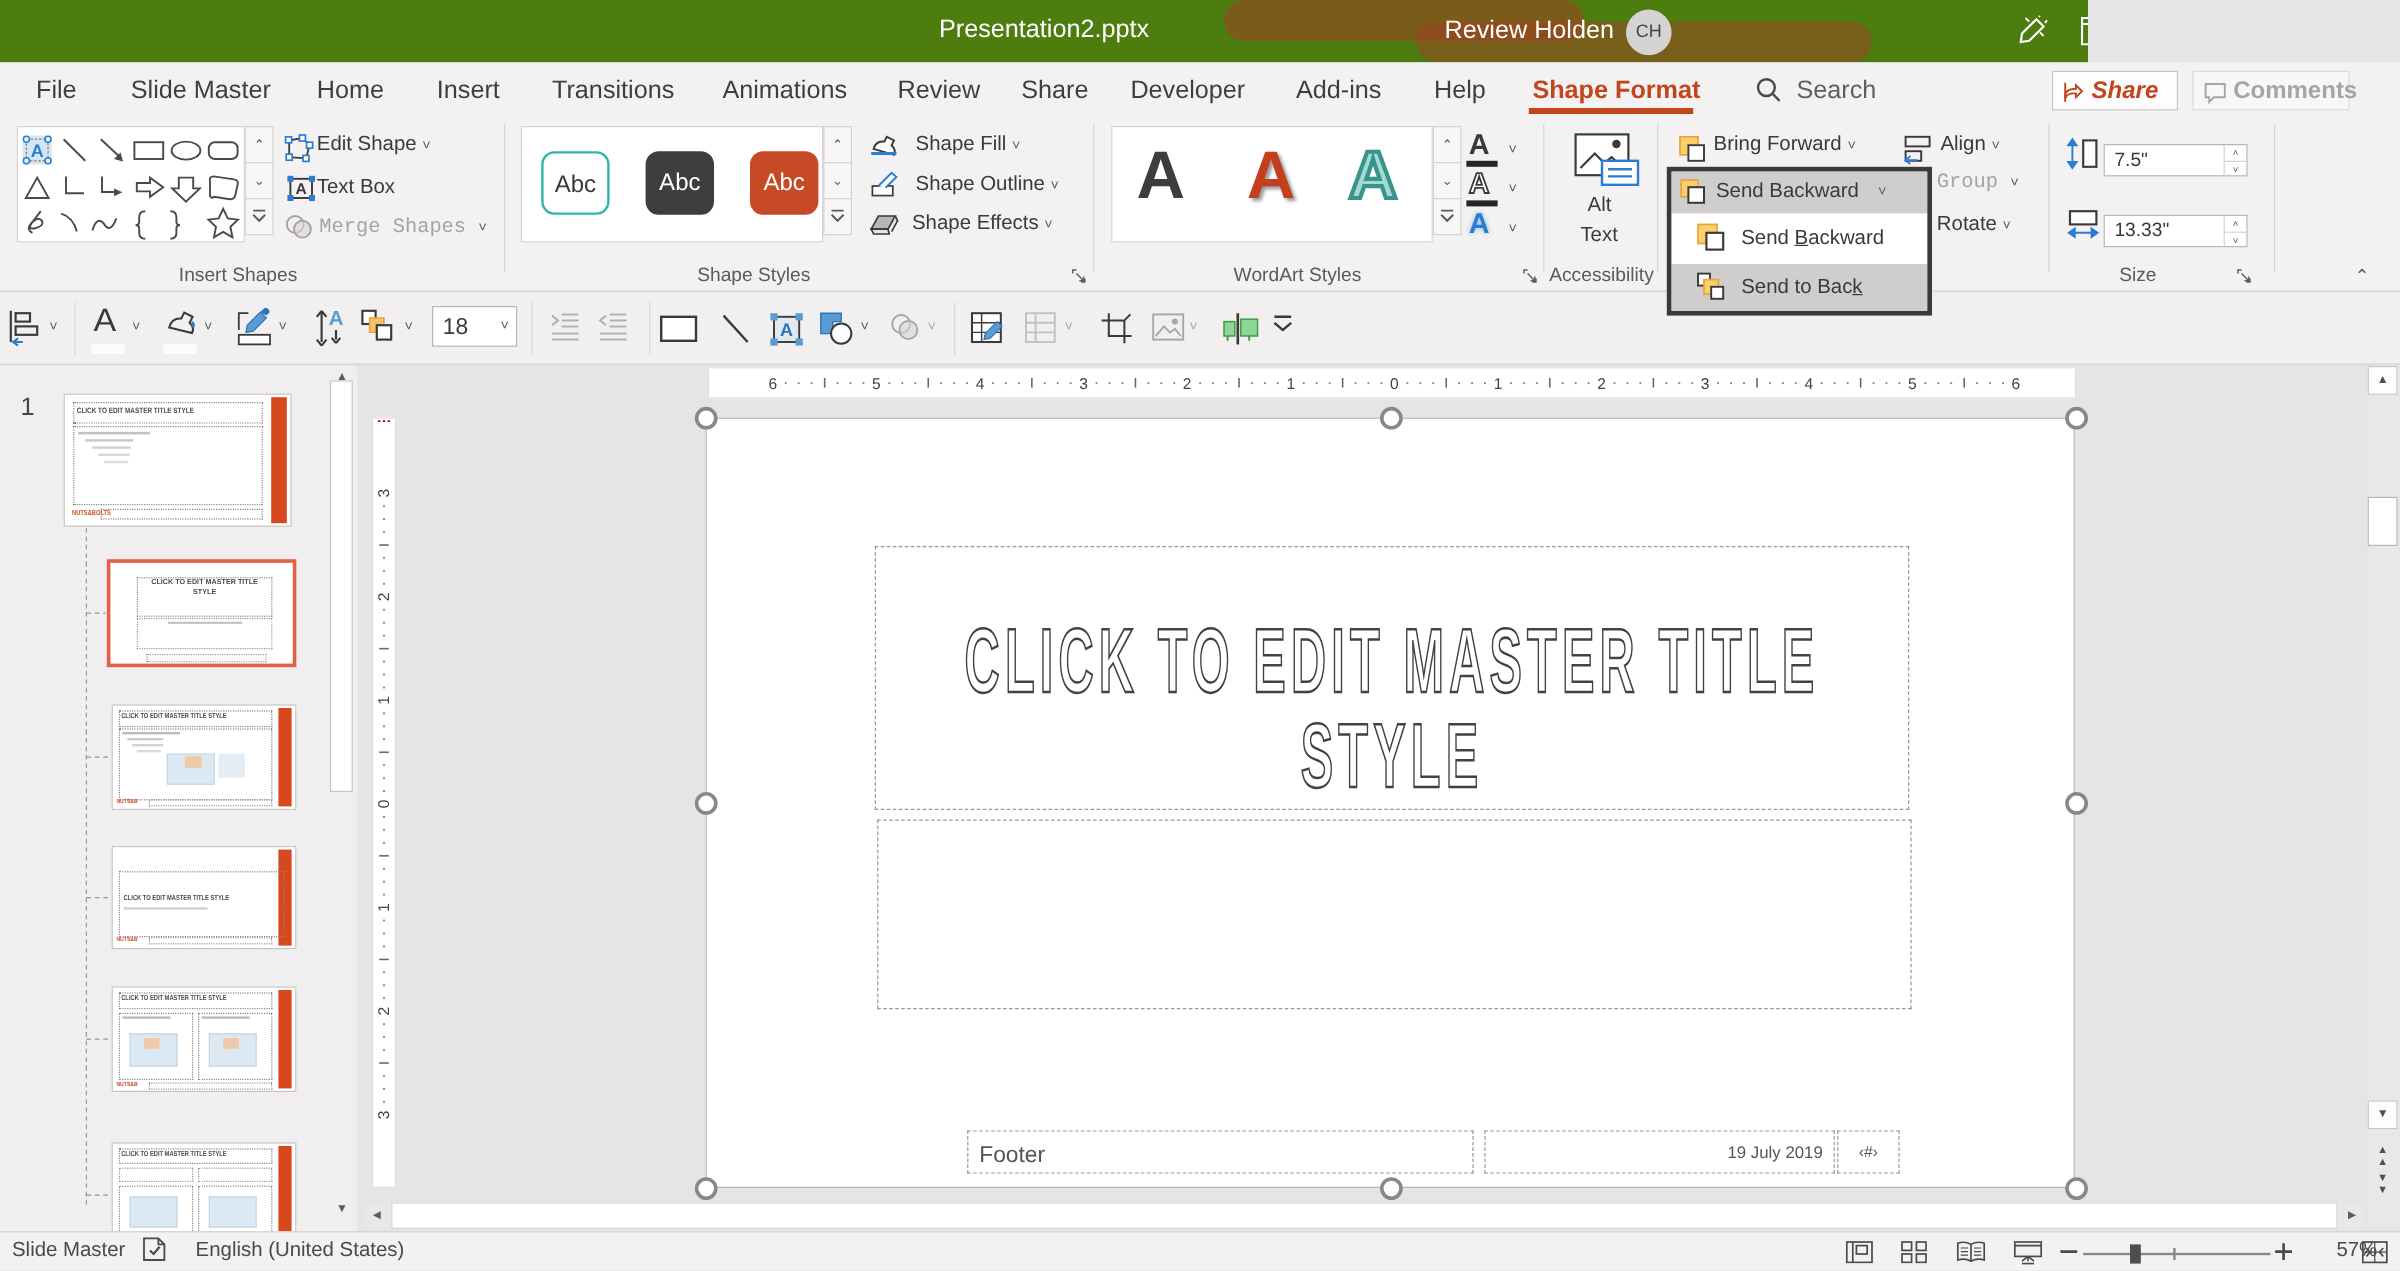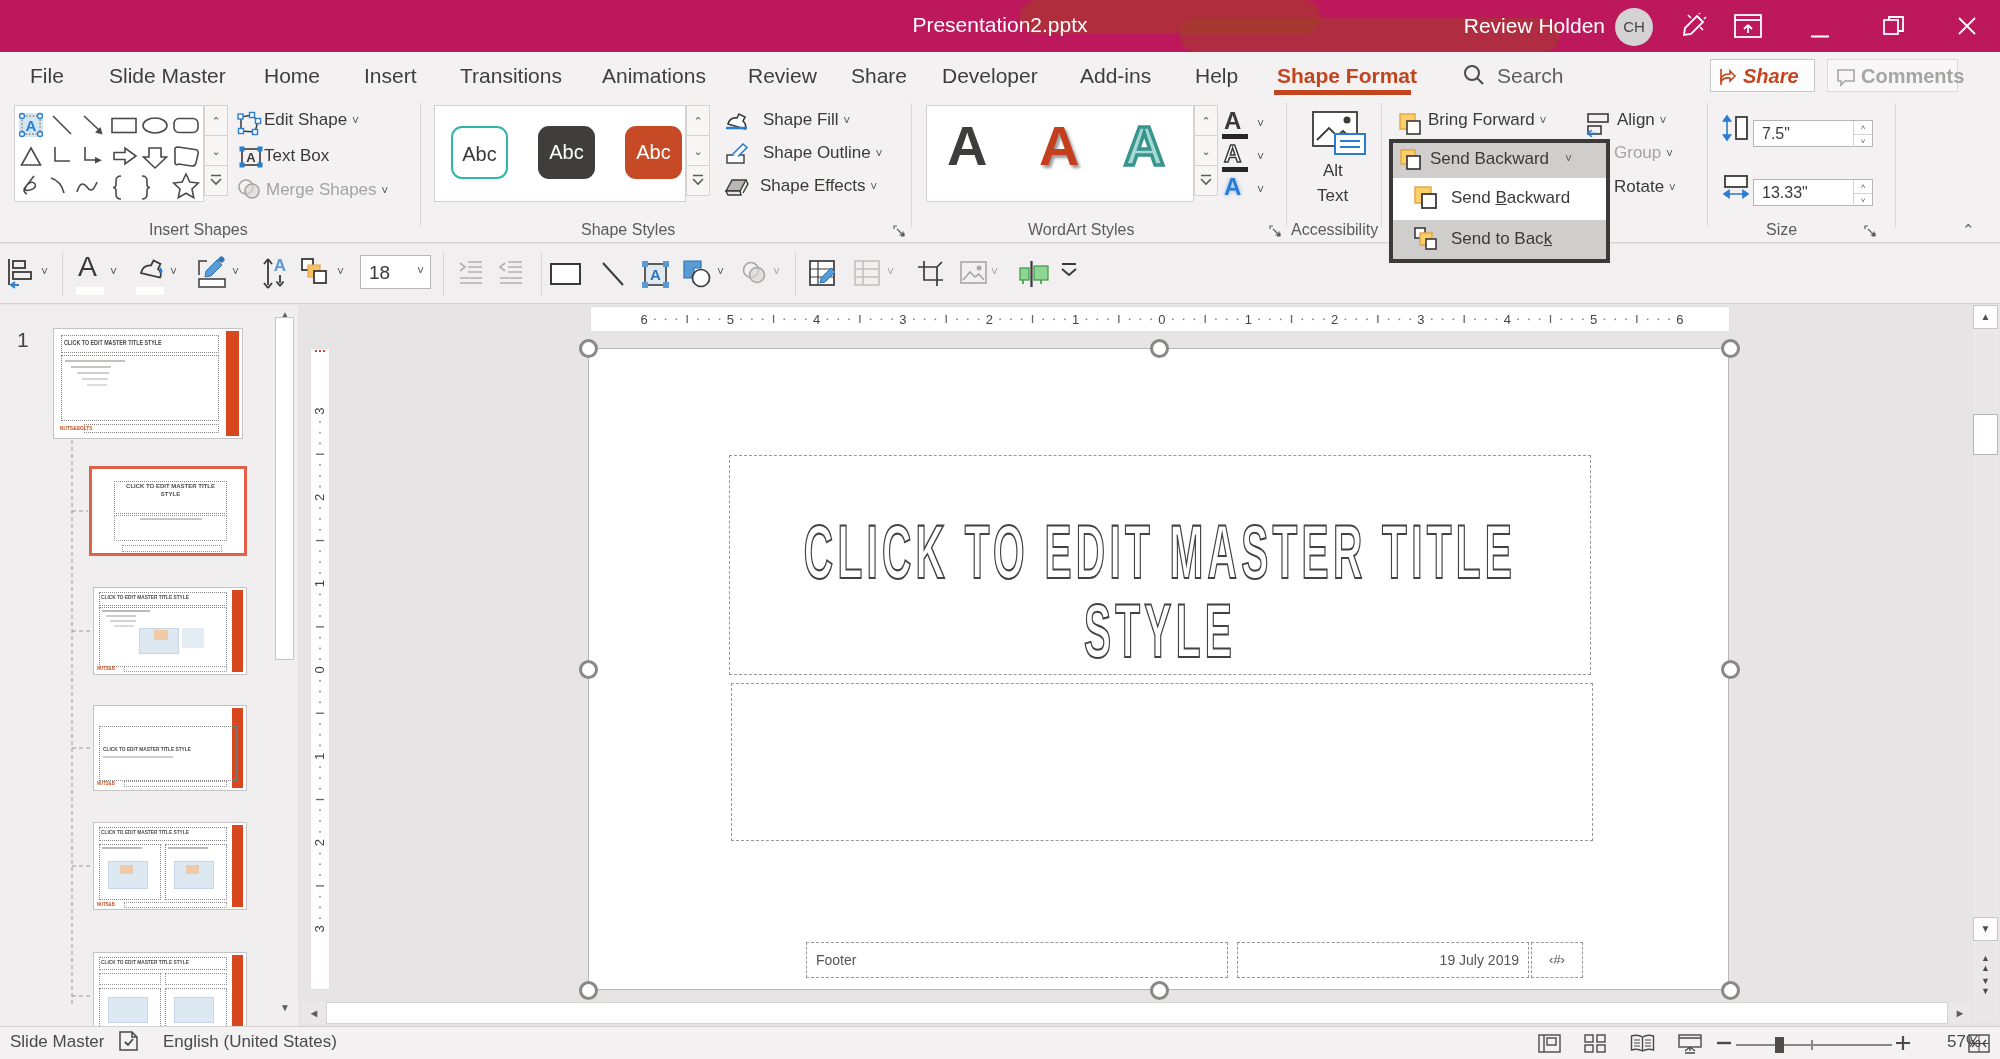--- a/index.html
+++ b/index.html
@@ -1,39 +1,39 @@
 <!DOCTYPE html>
 <html><head>
 <meta charset="utf-8">
 <style>
 * { margin:0; padding:0; box-sizing:border-box; }
 html,body { width:2000px; height:1059px; overflow:hidden; font-family:"Liberation Sans", sans-serif; }
 body { position:relative; background:#e6e4e4; }
 .abs { position:absolute; }
 
 
-#titlebar { position:absolute; left:0; top:0; width:2000px; height:52px; background:#be185d; overflow:hidden; }
+#titlebar { position:absolute; left:0; top:0; width:1740px; height:52px; background:#4d7c0f; overflow:hidden; }
 #titlebar .patch { position:absolute; background:#a23f23; }
 #tb-title { position:absolute; left:0; right:0; top:13px; text-align:center; color:#fff; font-size:21px; }
 #tb-user { position:absolute; right:395px; top:14px; color:#fff; font-size:21px; }
 #tb-avatar { position:absolute; right:347px; top:8px; width:38px; height:38px; border-radius:50%; background:#d4d2d2; color:#454545; font-size:15px; text-align:center; line-height:38px; }
 .tb-ico { position:absolute; top:12px; color:#fff; }
 
 
 #menubar { position:absolute; left:0; top:52px; width:2000px; height:43px; background:#f3f1f1; }
 .mtab { position:absolute; top:0; height:43px; line-height:47px; font-size:21px; color:#3f3e3d; }
 #tab-active { color:#c2451e; font-weight:bold; }
 #tab-underline { position:absolute; background:#c2451e; height:5px; }
 
 
 #ribbon { position:absolute; left:0; top:95px; width:2000px; height:148px; background:#f3f1f1; border-bottom:1px solid #d5d2d0; }
 .rsep { position:absolute; top:8px; height:124px; width:1px; background:#d8d5d3; }
 .rlabel { position:absolute; font-size:16px; color:#5c5b5a; white-space:nowrap; }
 .rtext { font-size:17px; color:#3b3a39; white-space:nowrap; }
-.gray { color:#a6a4a2; }
+.gray { color:#a6a4a2;font-family:Liberation Mono, monospace; }
 .chev { font-size:12px; color:#5c5b5a; }
 .gallery { position:absolute; background:#fff; border:1px solid #d5d2d0; }
 .scrollcol { position:absolute; width:24px; }
 .scrollcol .sb { width:24px; height:31px; background:#f7f6f5; border:1px solid #d5d2d0; text-align:center; color:#5c5b5a; font-size:11px; line-height:30px; }
 .abc { position:absolute; width:57px; height:53px; border-radius:11px; font-size:20px; text-align:center; line-height:53px; }
 .spin { position:absolute; width:120px; height:27px; background:#fff; border:1px solid #b8b6b4; font-size:16px; color:#3b3a39; }
 .spin span { position:absolute; left:8px; top:4px; }
 .spin .sp { position:absolute; right:0; top:0; width:19px; height:13px; border-left:1px solid #d5d2d0; font-size:8px; color:#5c5b5a; text-align:center; line-height:13px; }
 
 
@@ -679,21 +679,21 @@
           <rect x="8.2" y="557.5975000000001" width="1.6" height="1.6" fill="#888"></rect>
           <rect x="8.2" y="568.3887500000001" width="1.6" height="1.6" fill="#888"></rect>
         </svg>
     </div>
     <div id="slide">
 
       <div class="ph" style="left:140px; top:106px; width:862px; height:220px;"></div>
       <div id="title-text" style="position:absolute; left:-400px; top:163px; width:1942px; text-align:center; font-weight:bold; color:#ffffff; -webkit-text-stroke:2.1px #424242; font-size:76px; line-height:79px; transform:scaleX(0.534); transform-origin:50% 0; letter-spacing:8px; white-space:nowrap;">CLICK TO EDIT MASTER TITLE<br>STYLE</div>
       <div class="ph" style="left:142px; top:334px; width:862px; height:158px;"></div>
       <div class="ph" style="left:217px; top:593px; width:422px; height:36px;"></div>
-      <div style="position:absolute; left:227px; top:603px; font-size:14px; color:#555;">Footer</div>
+      <div style="position:absolute; left:227px; top:603px; font-size:19px; color:#555;">Footer</div>
       <div class="ph" style="left:648px; top:593px; width:292px; height:36px;"></div>
       <div style="position:absolute; left:648px; top:603px; width:282px; text-align:right; font-size:14px; color:#555;">19 July 2019</div>
       <div class="ph" style="left:942px; top:593px; width:52px; height:36px;"></div>
       <div style="position:absolute; left:942px; top:603px; width:52px; text-align:center; font-size:13px; color:#555;">‹#›</div>
 
       <div class="handle" style="left:-10px; top:-10px;"></div>
       <div class="handle" style="left:561px; top:-10px;"></div>
       <div class="handle" style="left:1132px; top:-10px;"></div>
       <div class="handle" style="left:-10px; top:311px;"></div>
       <div class="handle" style="left:1132px; top:311px;"></div>

